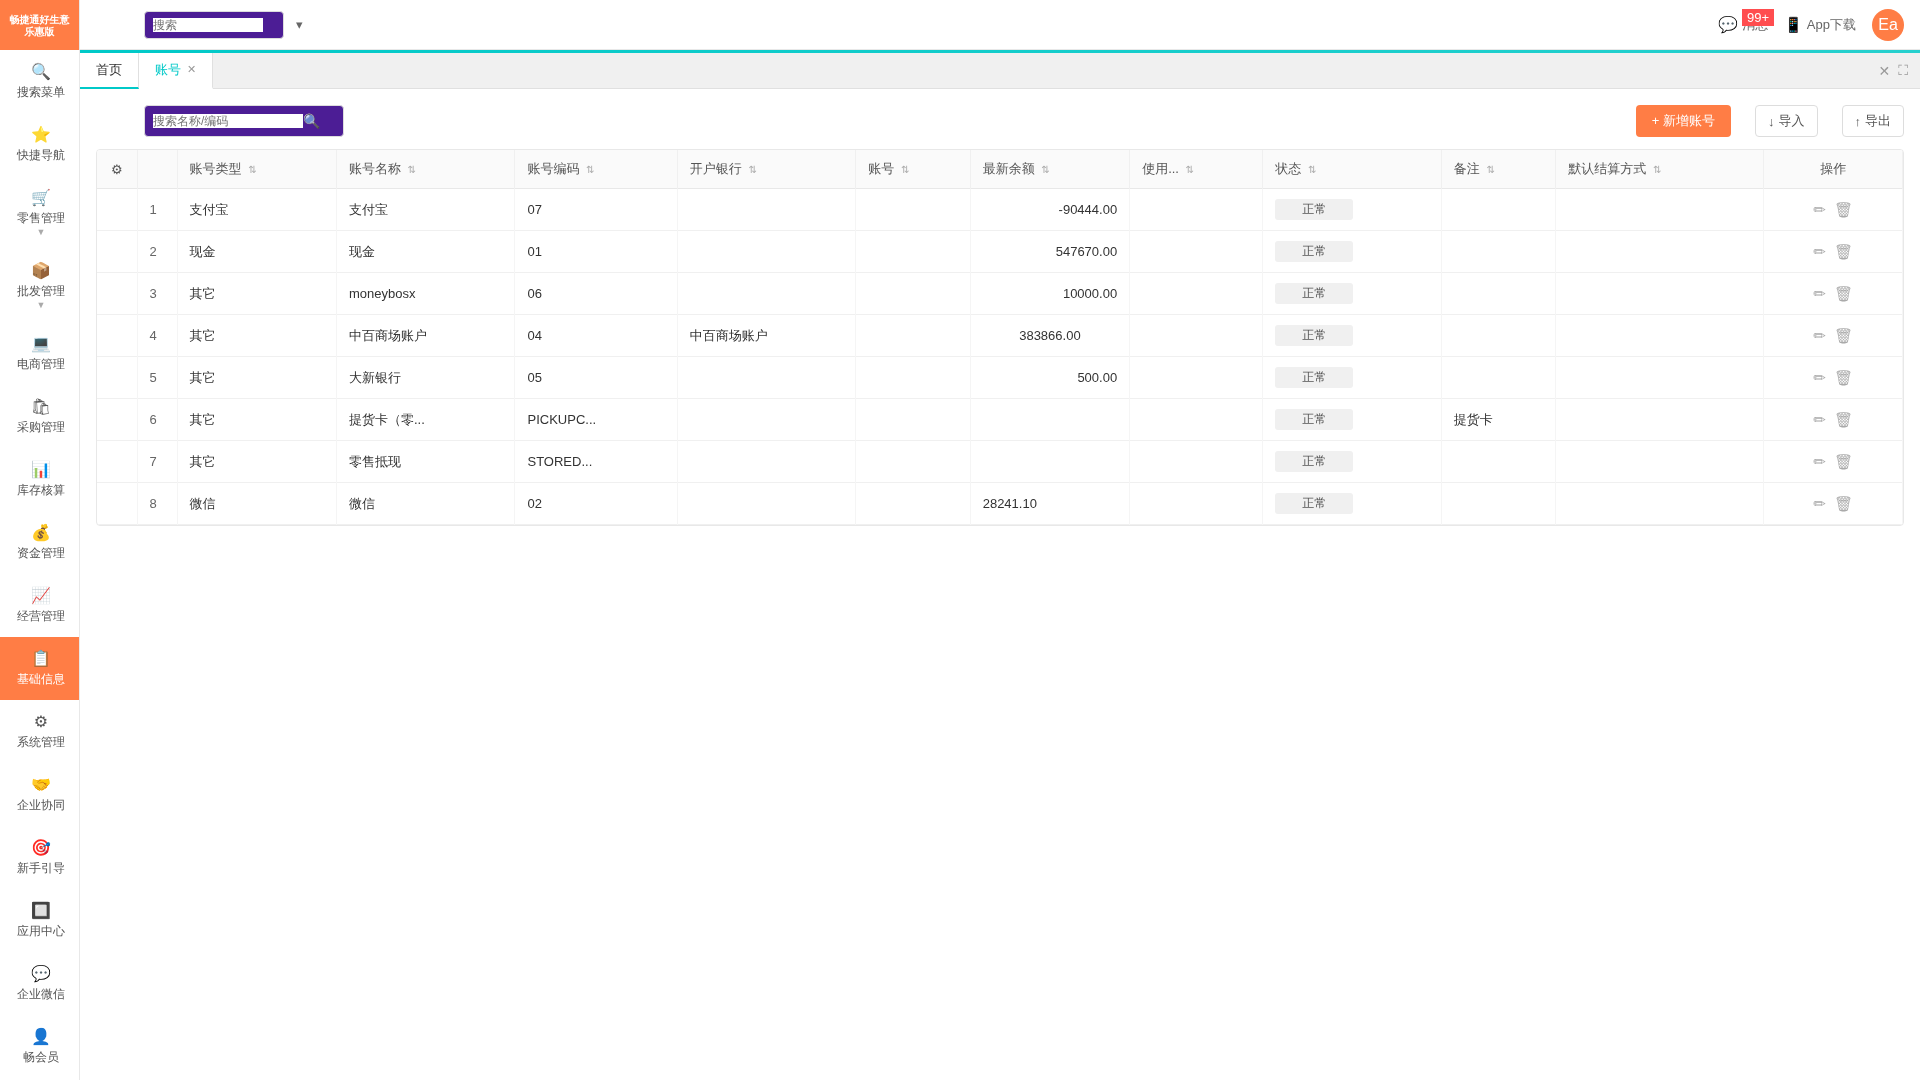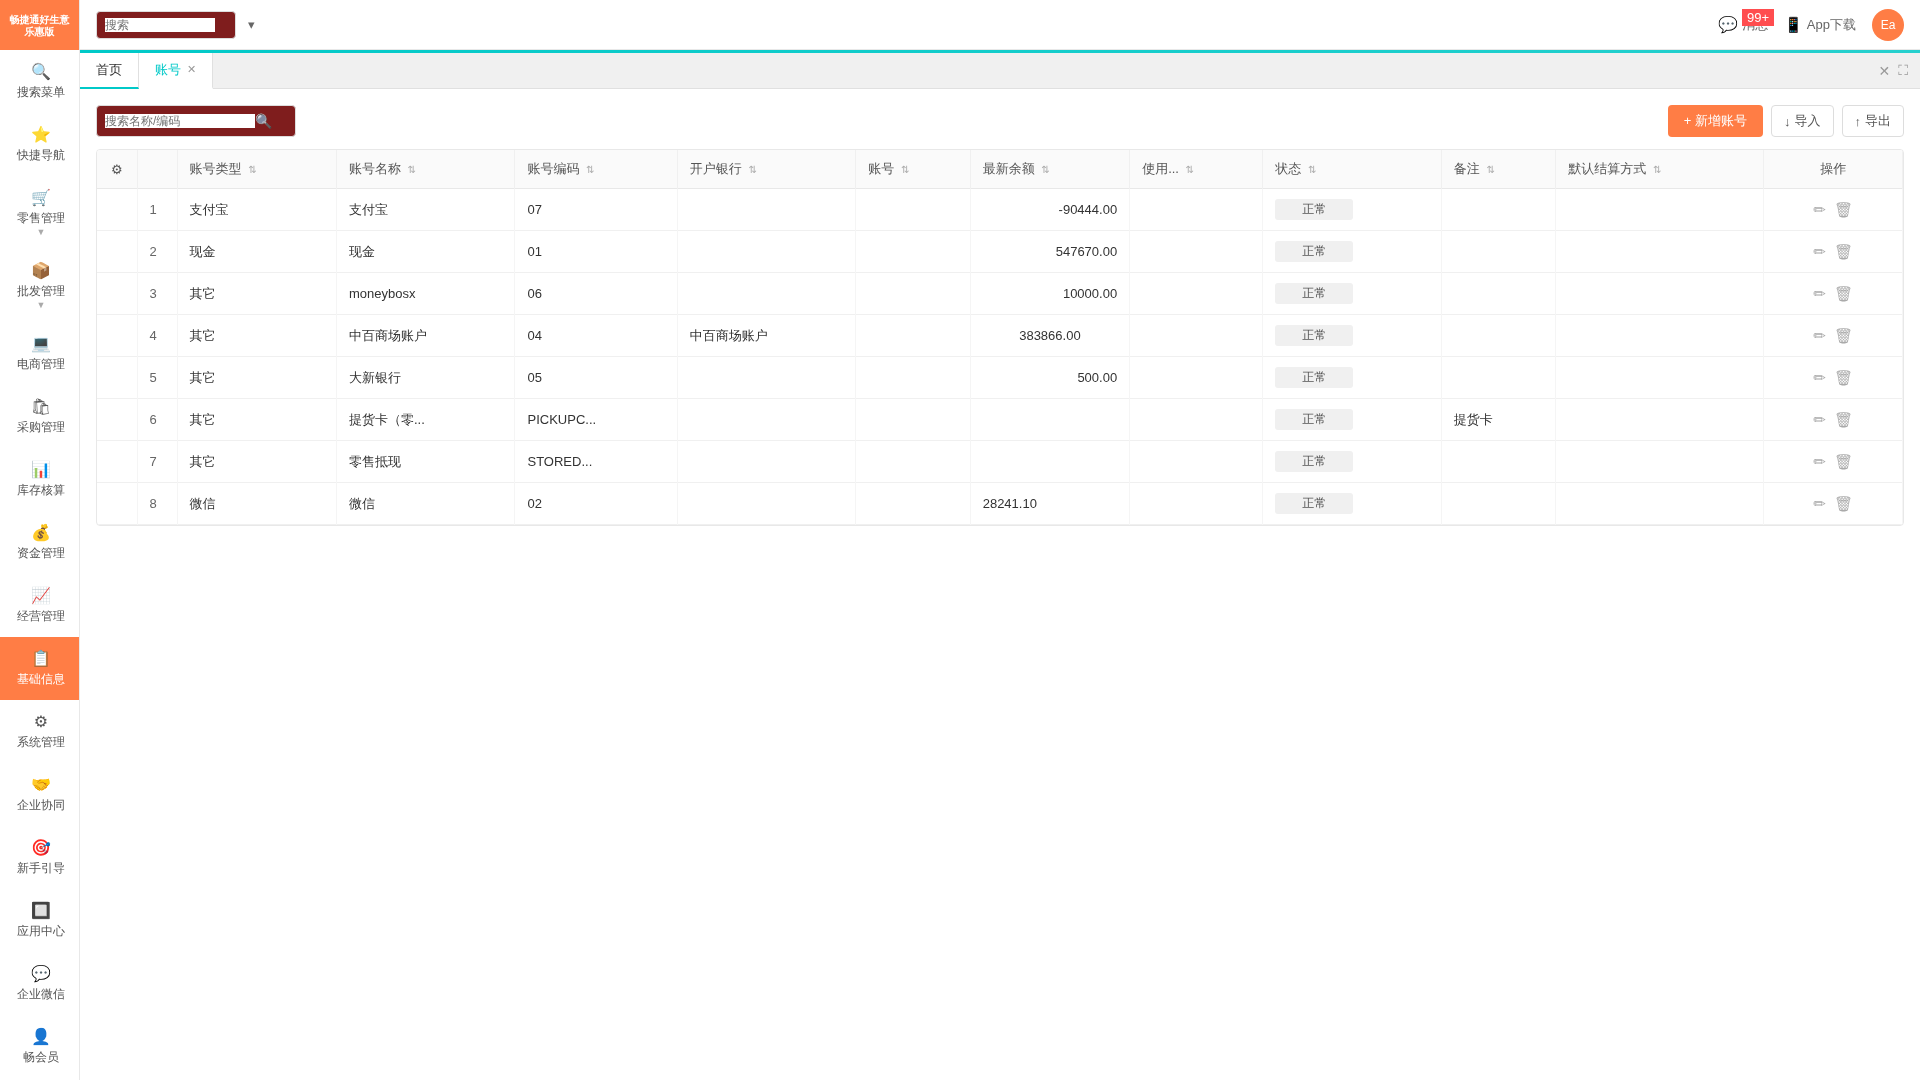--- a/index.html
+++ b/index.html
@@ -69,21 +69,21 @@
       background: #ff4d4f;
       color: white;
       border-radius: 0;
       font-size: 13px;
       padding: 1px 5px;
       position: absolute;
       top: -6px;
       right: -6px;
     }
     .header-app { display: flex; align-items: center; gap: 4px; color: #666; font-size: 13px; cursor: pointer; }
-    .header-avatar { width: 32px; height: 32px; border-radius: 50%; background: #ff7d45; display: flex; align-items: center; justify-content: center; color: white; font-size: 12px; }
+    .header-avatar { width: 32px; height: 32px; border-radius: 50%; background: #ff7d45; display: flex; align-items: center; justify-content: center; color: white; font-size: 16px; }
 
     
     .tab-bar {
       height: 36px;
       background: #f0f0f0;
       display: flex;
       align-items: center;
       border-bottom: 1px solid #e0e0e0;
       flex-shrink: 0;
     }
@@ -120,31 +120,32 @@
     }
     .toolbar-left { display: flex; align-items: center; gap: 8px; }
     .search-box {
       display: flex;
       align-items: center;
       border: 1px solid #ddd;
       border-radius: 4px;
       padding: 0 8px;
       height: 32px;
       width: 200px;
-      background: #7f1d1d;
+      background: #4c1d95;
+      margin-left: 48px;
     }
     .search-box input {
       border: none;
       outline: none;
       font-size: 12px;
       color: #666;
       width: 160px;
     }
     .search-icon { color: #aaa; font-size: 14px; }
-    .toolbar-right { display: flex; align-items: center; gap: 8px; }
+    .toolbar-right { display: flex; align-items: center; gap: 24px; }
     .btn-primary {
       background: #ff7d45;
       color: white;
       border: none;
       border-radius: 4px;
       padding: 0 16px;
       height: 32px;
       cursor: pointer;
       font-size: 13px;
       display: flex;

